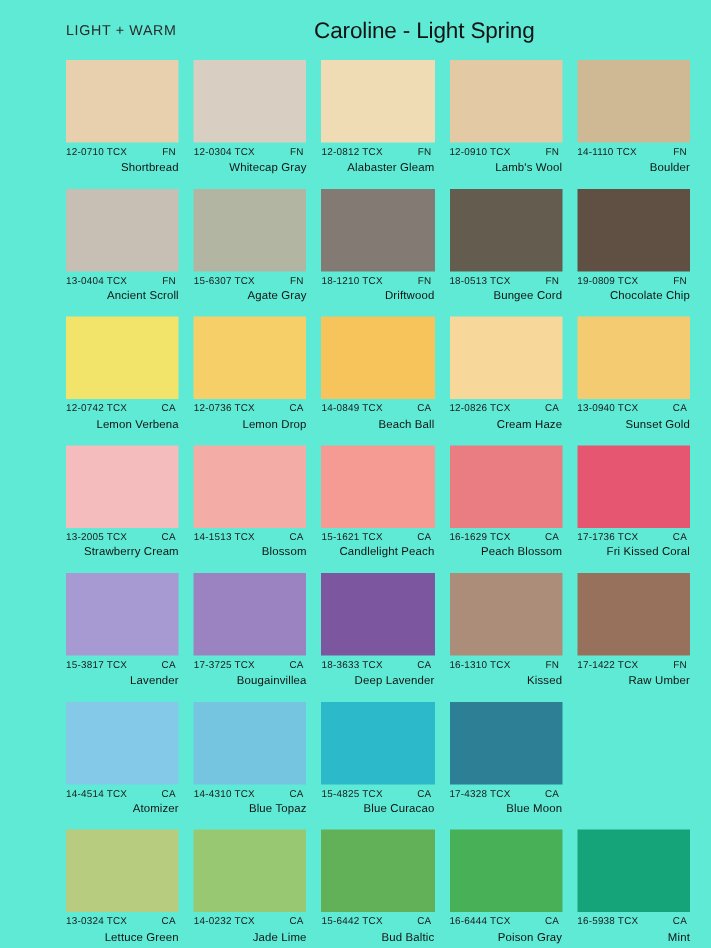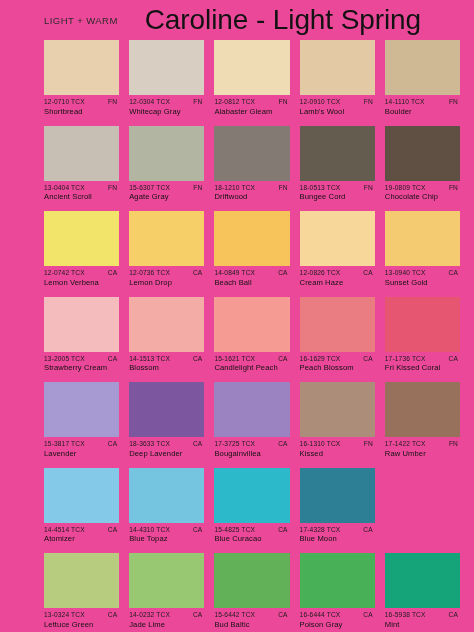--- a/index.html
+++ b/index.html
@@ -12,61 +12,62 @@
     height: 632px;
     overflow: hidden;
     font-family: "Liberation Sans", sans-serif;
     color: #1a1a1a;
     -webkit-font-smoothing: antialiased;
   }
   #palette-page {
     position: relative;
     width: 474px;
     height: 632px;
-    background: #ec4899;
+    background: #5eead4;
     box-sizing: border-box;
   }
   
   #header {
     position: relative;
     height: 40px;
     padding: 0 8px 0 44px;
     display: flex;
     align-items: center;
   }
   #season-tag {
     font-size: 9.5px;
     letter-spacing: 0.45px;
     color: #2b2b2b;
     white-space: nowrap;
     font-weight: 400;
   }
   #palette-title {
     flex: 1;
     text-align: center;
-    font-size: 28px;
+    font-size: 15px;
     font-weight: 400;
     letter-spacing: -0.1px;
     color: #121212;
     white-space: nowrap;
     padding-right: 12px;
     margin-left: -6px;
   }
   
   #swatch-grid {
     padding: 0 14px 0 44px;
     display: flex;
     flex-direction: column;
     row-gap: 0px;
   }
   .swatch-row {
     display: grid;
     grid-template-columns: repeat(5, 1fr);
     column-gap: 10px;
     margin-bottom: 10px;
+    text-align: right;
   }
   .swatch-cell {
     display: flex;
     flex-direction: column;
   }
   .swatch-chip {
     width: 100%;
     height: 55px;
     display: block;
   }
@@ -279,34 +280,34 @@
       <div class="swatch-row">
         <div class="swatch-cell">
           <div class="swatch-chip" style="background: rgb(167, 154, 210);"></div>
           <div class="swatch-meta">
             <span class="swatch-code">15-3817 TCX</span>
             <span class="swatch-tag">CA</span>
           </div>
           <div class="swatch-name">Lavender</div>
         </div>
         <div class="swatch-cell">
+          <div class="swatch-chip" style="background: rgb(154, 131, 192);"></div>
+          <div class="swatch-meta">
+            <span class="swatch-code">17-3725 TCX</span>
+            <span class="swatch-tag">CA</span>
+          </div>
+          <div class="swatch-name">Bougainvillea</div>
+        </div>
+        <div class="swatch-cell">
           <div class="swatch-chip" style="background: rgb(124, 86, 159);"></div>
           <div class="swatch-meta">
             <span class="swatch-code">18-3633 TCX</span>
             <span class="swatch-tag">CA</span>
           </div>
           <div class="swatch-name">Deep Lavender</div>
-        </div>
-        <div class="swatch-cell">
-          <div class="swatch-chip" style="background: rgb(154, 131, 192);"></div>
-          <div class="swatch-meta">
-            <span class="swatch-code">17-3725 TCX</span>
-            <span class="swatch-tag">CA</span>
-          </div>
-          <div class="swatch-name">Bougainvillea</div>
         </div>
         <div class="swatch-cell">
           <div class="swatch-chip" style="background: rgb(171, 141, 122);"></div>
           <div class="swatch-meta">
             <span class="swatch-code">16-1310 TCX</span>
             <span class="swatch-tag">FN</span>
           </div>
           <div class="swatch-name">Kissed</div>
         </div>
         <div class="swatch-cell">

